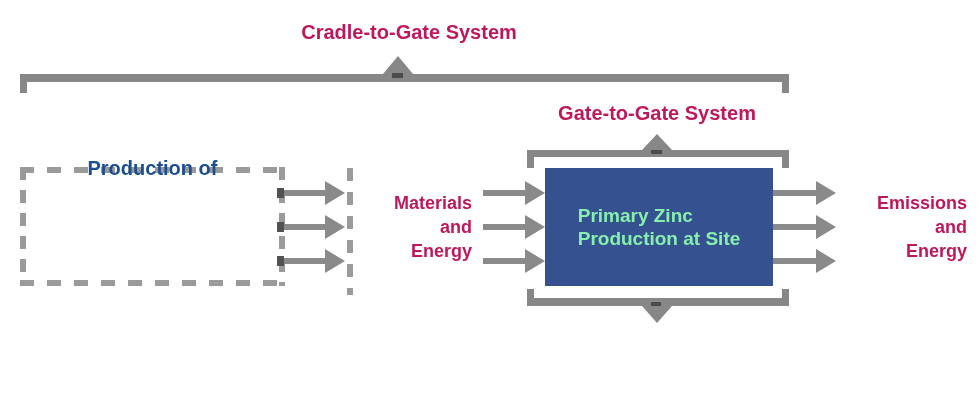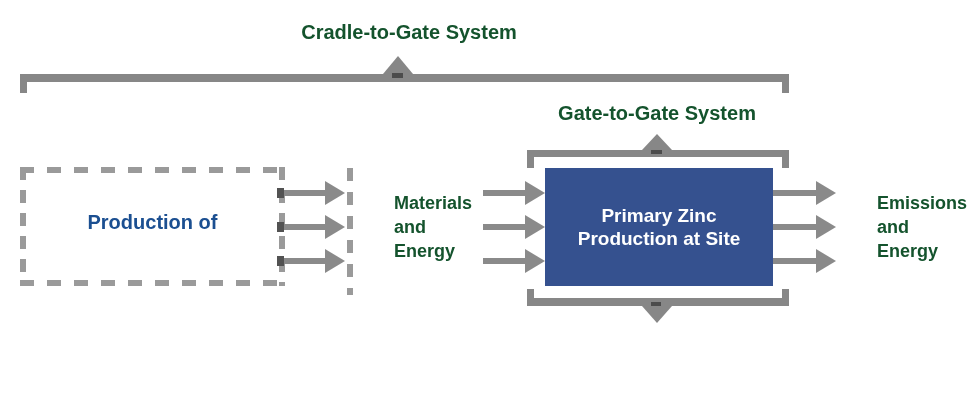--- a/index.html
+++ b/index.html
@@ -3,48 +3,48 @@
 <meta charset="utf-8">
 <style>
   html,body{margin:0;padding:0;background:#ffffff;}
   #canvas{
     position:relative;width:980px;height:400px;background:#ffffff;
     font-family:"Liberation Sans",sans-serif;overflow:hidden;
   }
   .abs{position:absolute;}
   
   .blue-label{
-    color:#14532d;font-weight:700;text-align:left;
+    color:#be185d;font-weight:700;text-align:right;
     transform:translateX(-50%);white-space:nowrap;
   }
   .t20{font-size:20px;line-height:22px;}
   .t18{font-size:18px;line-height:24px;margin-left:18px;}
   .t18b{font-size:18px;line-height:21px;}
   
   .gray{background:#878787;}
   .darkmark{background:#4c4c4c;}
   .tri-up{width:0;height:0;border-left:15px solid transparent;border-right:15px solid transparent;border-bottom:18px solid #878787;}
   .tri-up.small{border-left-width:15px;border-right-width:15px;border-bottom-width:16px;}
   .tri-down{width:0;height:0;border-left:15px solid transparent;border-right:15px solid transparent;border-top:17px solid #878787;}
   
   .dash-h{height:6px;background:repeating-linear-gradient(90deg,#9a9a9a 0 14px,transparent 14px 27px);}
   .dash-v{width:6px;background:repeating-linear-gradient(180deg,#9a9a9a 0 13px,transparent 13px 23px);}
   .dash-line{width:6px;background:repeating-linear-gradient(180deg,#9a9a9a 0 13px,transparent 13px 24px);}
   
   #production-box{left:20px;top:167px;width:265px;height:119px;}
   #production-box .inner{
-    position:absolute;inset:0;display:flex;align-items:center;justify-content:center;
+    position:absolute;inset:0;display:flex;justify-content:center;
   }
   #production-box .txt{margin-top:-9px;color:#1b4f91;font-weight:700;font-size:20px;line-height:21px;text-align:center;}
   
   #primary-zinc-box{
     left:545px;top:168px;width:228px;height:118px;background:#35518f;
     display:flex;align-items:center;justify-content:center;
   }
-  #primary-zinc-box .txt{color:#ffffff;font-weight:700;font-size:19px;line-height:23px;text-align:center;}
+  #primary-zinc-box .txt{color:#86efac;font-weight:700;font-size:19px;line-height:23px;}
   
   .shaft{height:6px;background:#8a8a8a;}
   .head{width:0;height:0;border-top:12px solid transparent;border-bottom:12px solid transparent;border-left:20px solid #8a8a8a;}
   .startmark{width:7px;height:10px;background:#525252;}
 </style>
 </head>
 <body>
 
 <div id="canvas">
 

